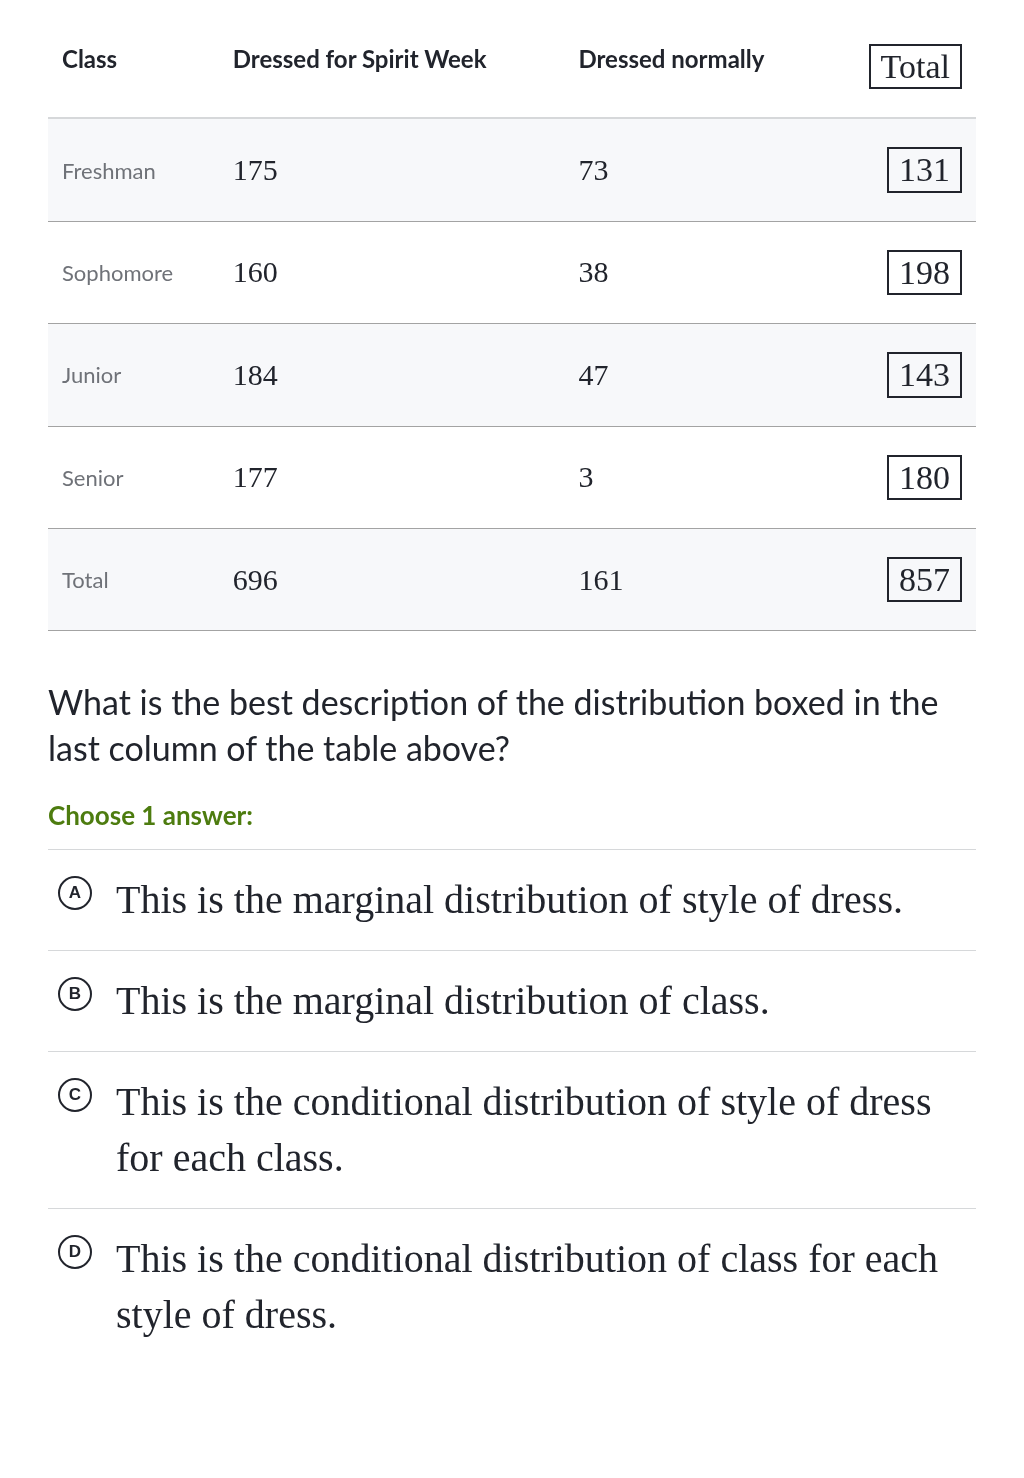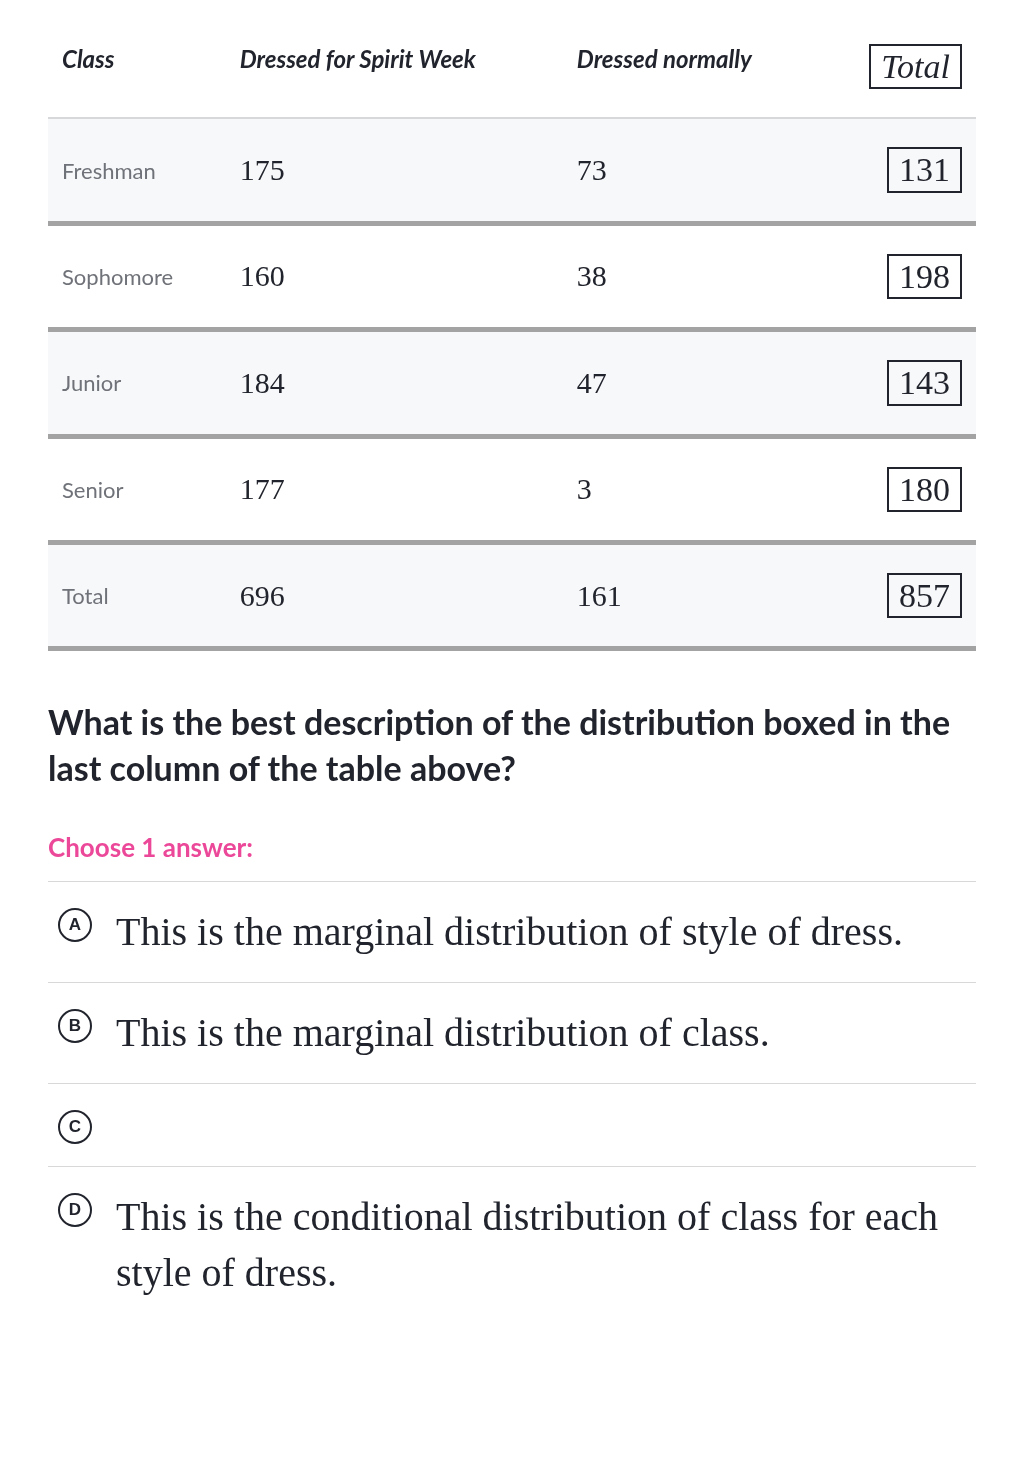--- a/index.html
+++ b/index.html
@@ -21,68 +21,67 @@
   }
   table.data-table thead th {
     text-align: left;
     font-weight: 700;
     font-size: 24px;
     color: #21242c;
     padding: 20px 14px 28px 14px;
     vertical-align: top;
     border-bottom: 2px solid #d6d8da;
     background: #ffffff;
-    font-style: italic;
   }
   table.data-table thead th.total-head {
     text-align: right;
     vertical-align: top;
   }
   .boxed {
     display: inline-block;
     border: 2px solid #21242c;
     padding: 2px 10px;
     font-family: Georgia, "Times New Roman", serif;
     font-weight: 400;
     font-size: 34px;
     line-height: 1.1;
     color: #21242c;
   }
   table.data-table tbody td {
     padding: 28px 14px;
-    border-bottom: 5px solid #a3a3a3;
+    border-bottom: 1px solid #a3a3a3;
     font-size: 30px;
     font-family: Georgia, "Times New Roman", serif;
     color: #21242c;
     vertical-align: middle;
     margin-top: 44px;
   }
   table.data-table tbody td.rowlabel {
     font-family: -apple-system, BlinkMacSystemFont, "Segoe UI", "Lato", "Helvetica Neue", Arial, sans-serif;
     font-size: 22px;
     color: #6f7278;
     font-weight: 400;
   }
   table.data-table tbody td.totalcell {
     text-align: right;
   }
   table.data-table tbody tr.alt {
     background: #f7f8fa;
   }
   .question {
     font-size: 34px;
-    font-weight: 700;
+    font-weight: 400;
     color: #21242c;
     line-height: 1.35;
-    margin: 0 0 40px 0;
+    margin: 0 0 28px 0;
   }
   .choose {
     font-size: 26px;
     font-weight: 700;
-    color: #ec4899;
+    color: #4d7c0f;
     margin: 0 0 18px 0;
   }
   .answers {
     border-top: 1px solid #d6d8da;
   }
   .answer-row {
     display: flex;
     align-items: flex-start;
     gap: 24px;
     padding: 22px 10px;
@@ -182,20 +181,21 @@
     <div class="answer-row">
       <div class="answer-letter">A</div>
       <div class="answer-text">This is the marginal distribution of style of dress.</div>
     </div>
     <div class="answer-row">
       <div class="answer-letter">B</div>
       <div class="answer-text">This is the marginal distribution of class.</div>
     </div>
     <div class="answer-row">
       <div class="answer-letter">C</div>
+      <div class="answer-text">This is the conditional distribution of style of dress for each class.</div>
     </div>
     <div class="answer-row">
       <div class="answer-letter">D</div>
       <div class="answer-text">This is the conditional distribution of class for each style of dress.</div>
     </div>
   </div>
 
 </div>
 
 </body></html>

